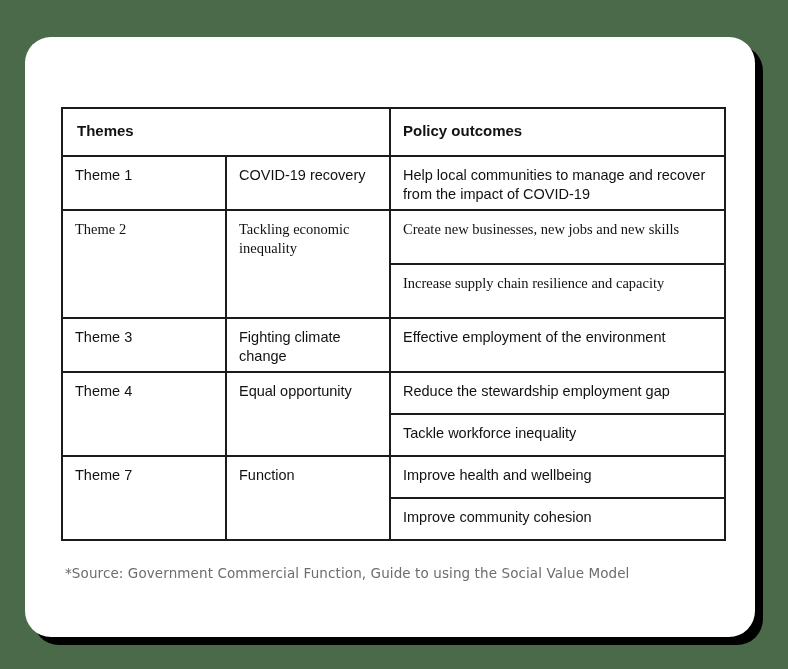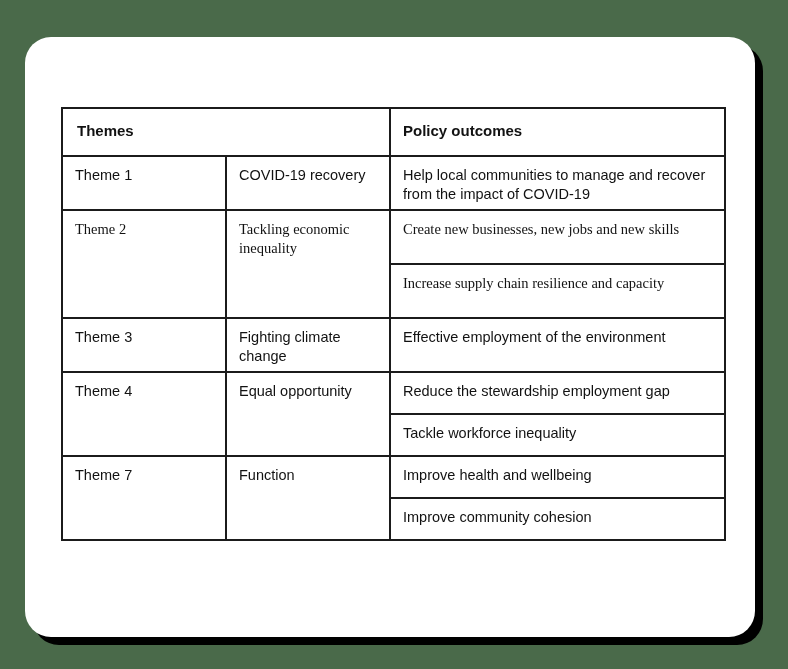--- a/index.html
+++ b/index.html
@@ -186,15 +186,16 @@
         <tr class="r-h42">
           <td class="col-out">
             <div class="cell-pad">Improve community cohesion</div>
           </td>
         </tr>
 
       </tbody>
         </table>
     </div>
 
+    <div class="footnote">*Source: Government Commercial Function, Guide to using the Social Value Model</div>
 
   </div>
 </div>
 
 </body></html>

